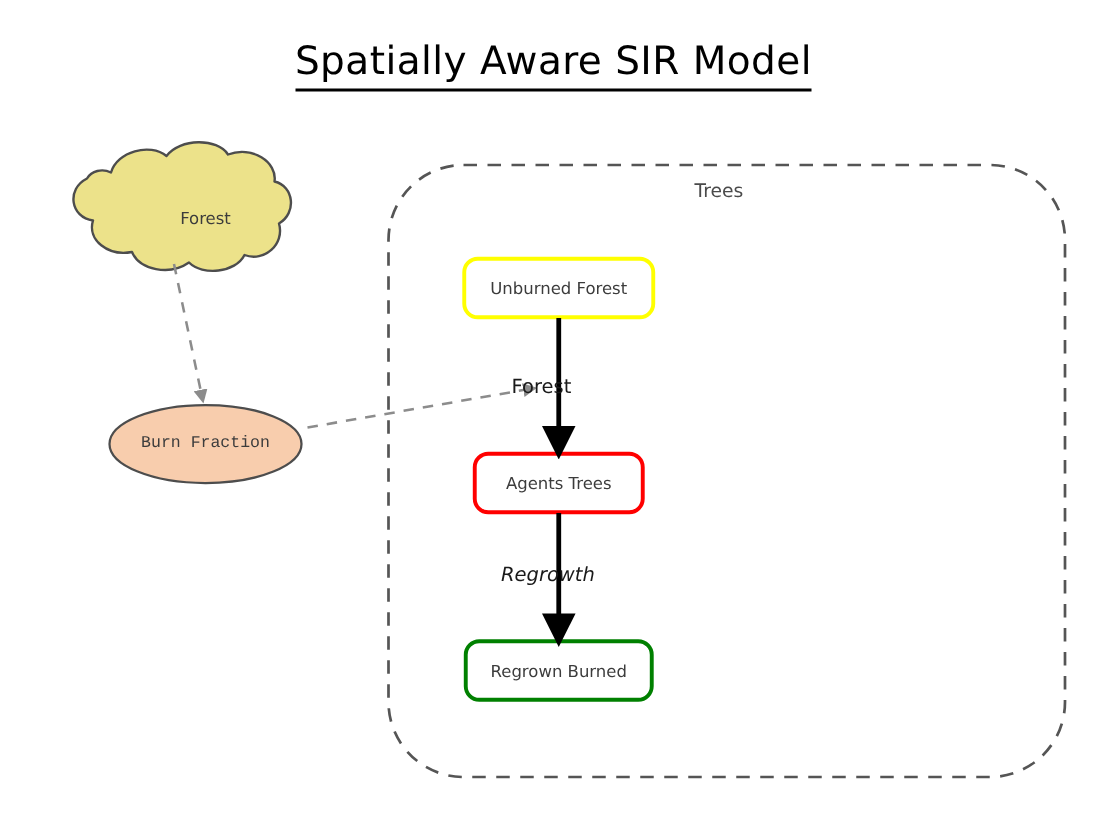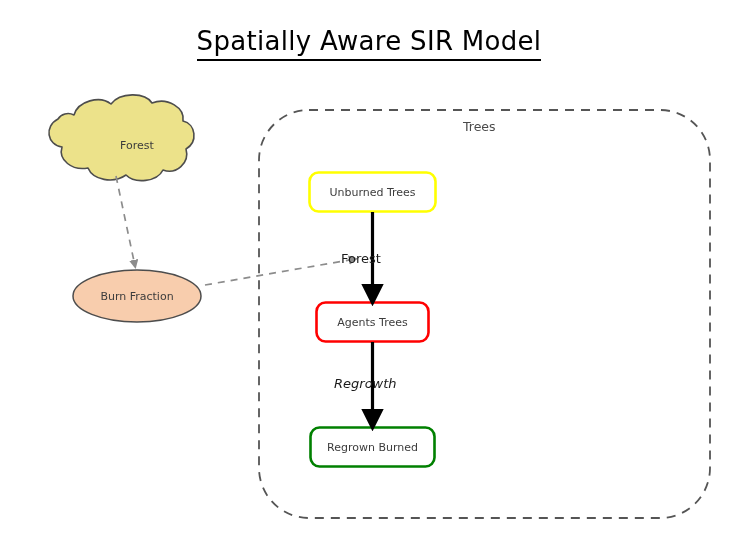--- a/index.html
+++ b/index.html
@@ -109,23 +109,23 @@
 </svg>
 
 <div class="page-title">
   <span>Spatially Aware SIR Model</span>
 </div>
 
 <div class="cluster-label" style="left:463px; top:119px;">Trees</div>
 
 <div class="node-label" style="left:73px; top:128px; width:128px; height:34px;">Forest</div>
 
-<div class="node-label" style="left:73px; top:279px; width:128px; height:34px;">Burn Fraction</div>
+<div class="node-label" style="left:73px; top:279px; width:128px; height:34px;font-family:Liberation Mono, monospace;">Burn Fraction</div>
 
-<div class="node-label" style="left:309px; top:173px; width:127px; height:38px;">Unburned Trees</div>
+<div class="node-label" style="left:309px; top:173px; width:127px; height:38px;">Unburned Forest</div>
 
 <div class="node-label" style="left:316px; top:303px; width:113px; height:38px;">Agents Trees</div>
 
 <div class="node-label" style="left:310px; top:428px; width:125px; height:38px;">Regrown Burned</div>
 
 <div class="edge-label" style="left:341px; top:251px;">Forest</div>
 
 <div class="edge-label" style="left:334px; top:376px;font-style:italic;">Regrowth</div>
 
 </body></html>

